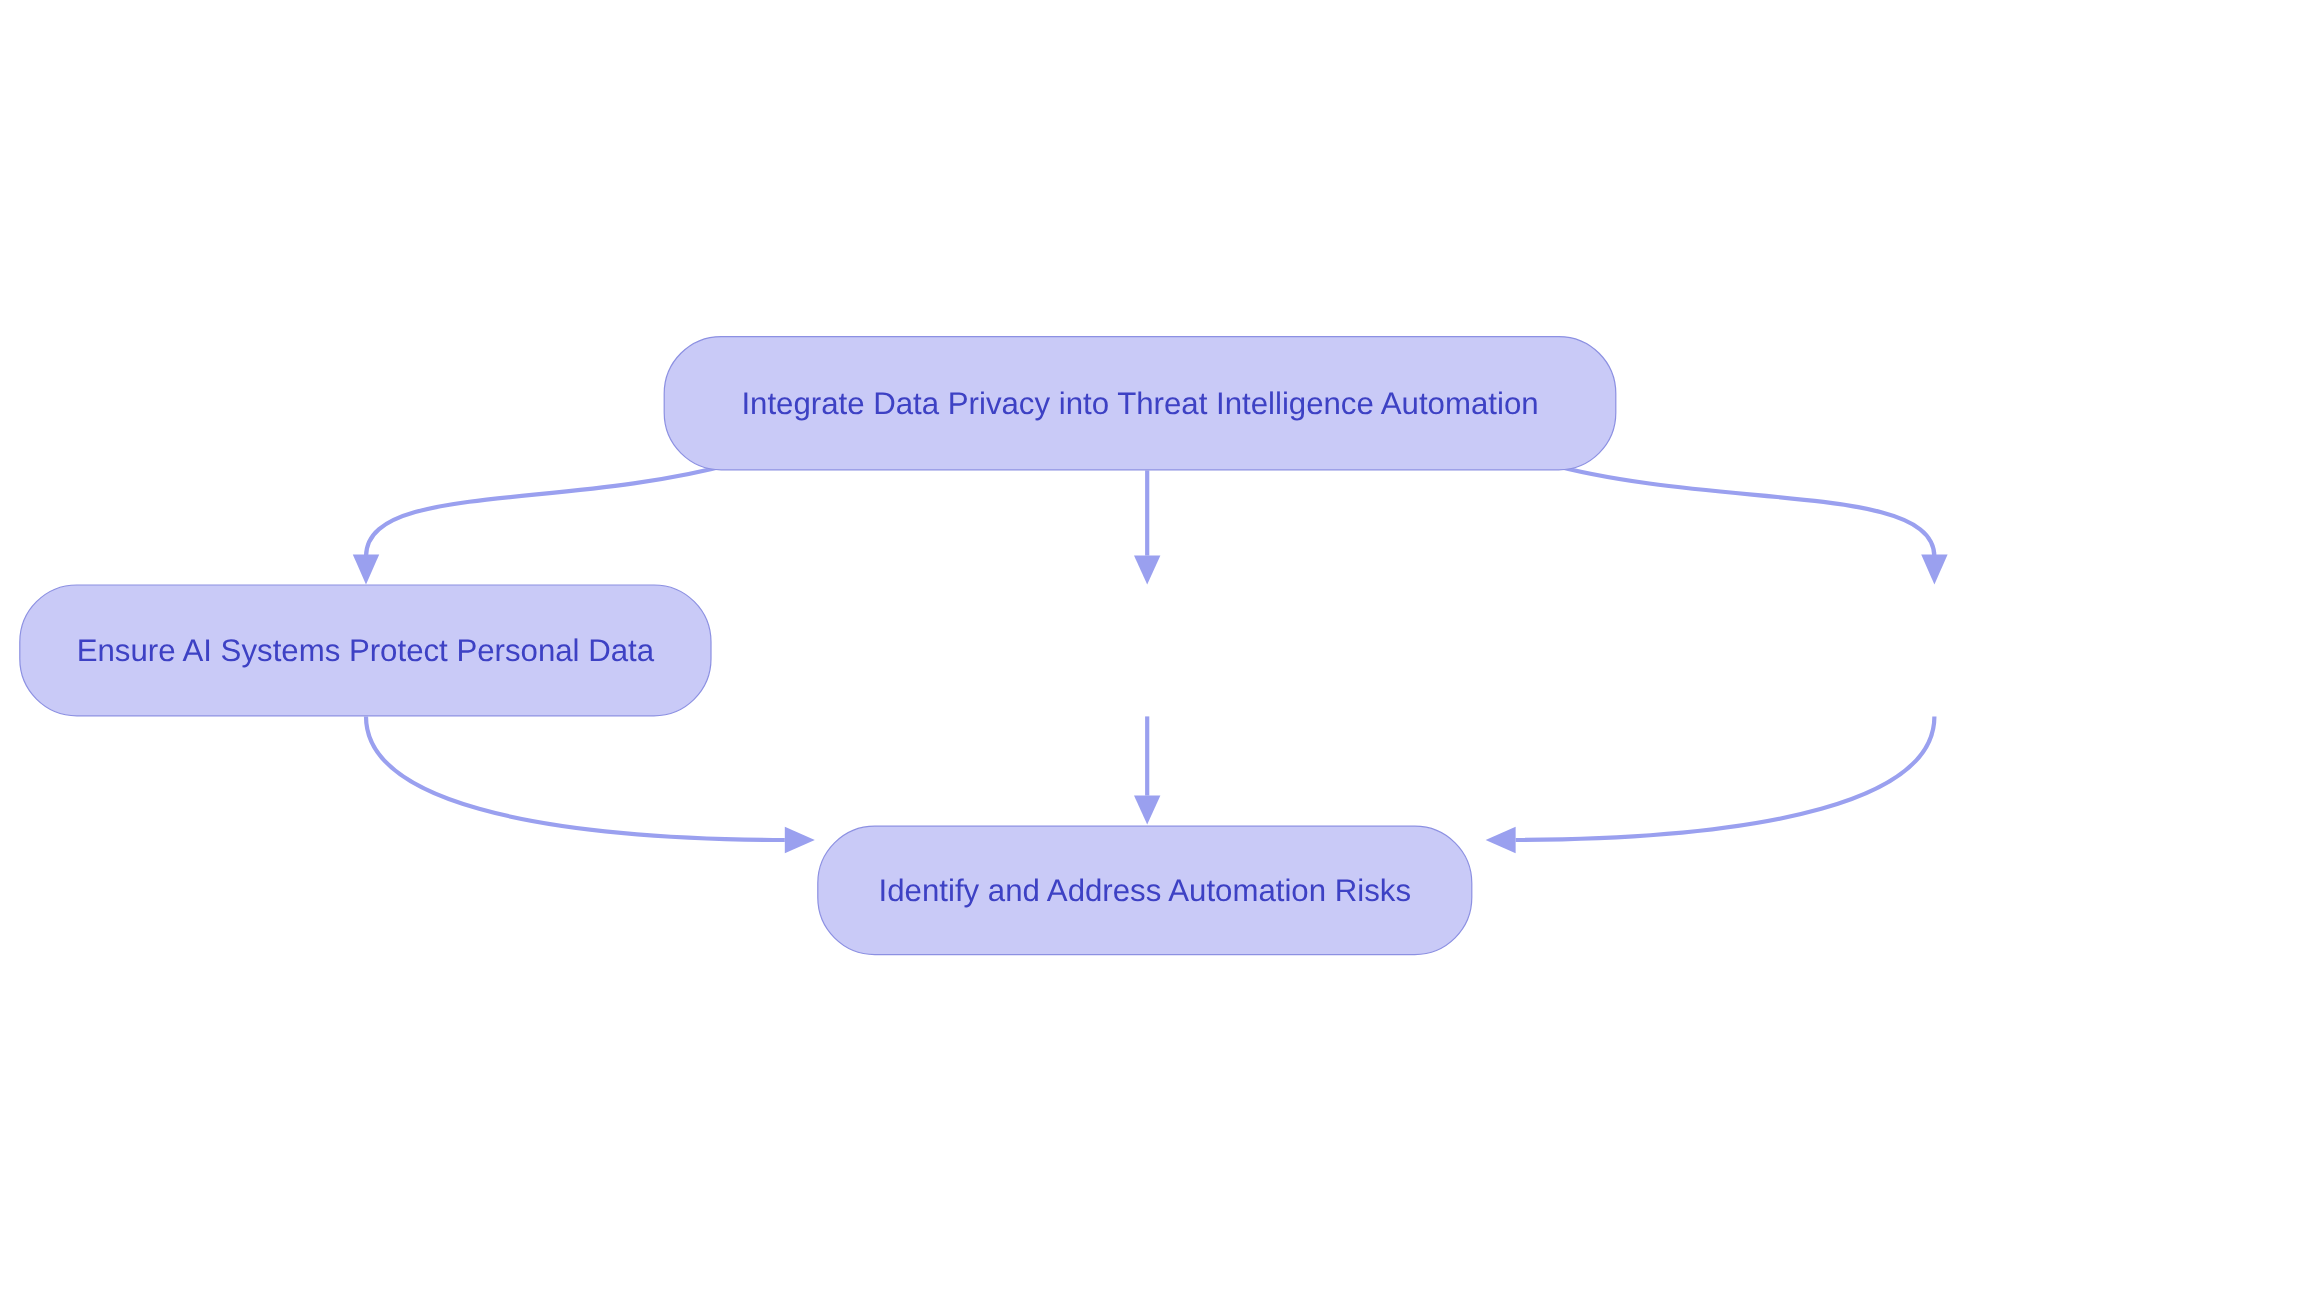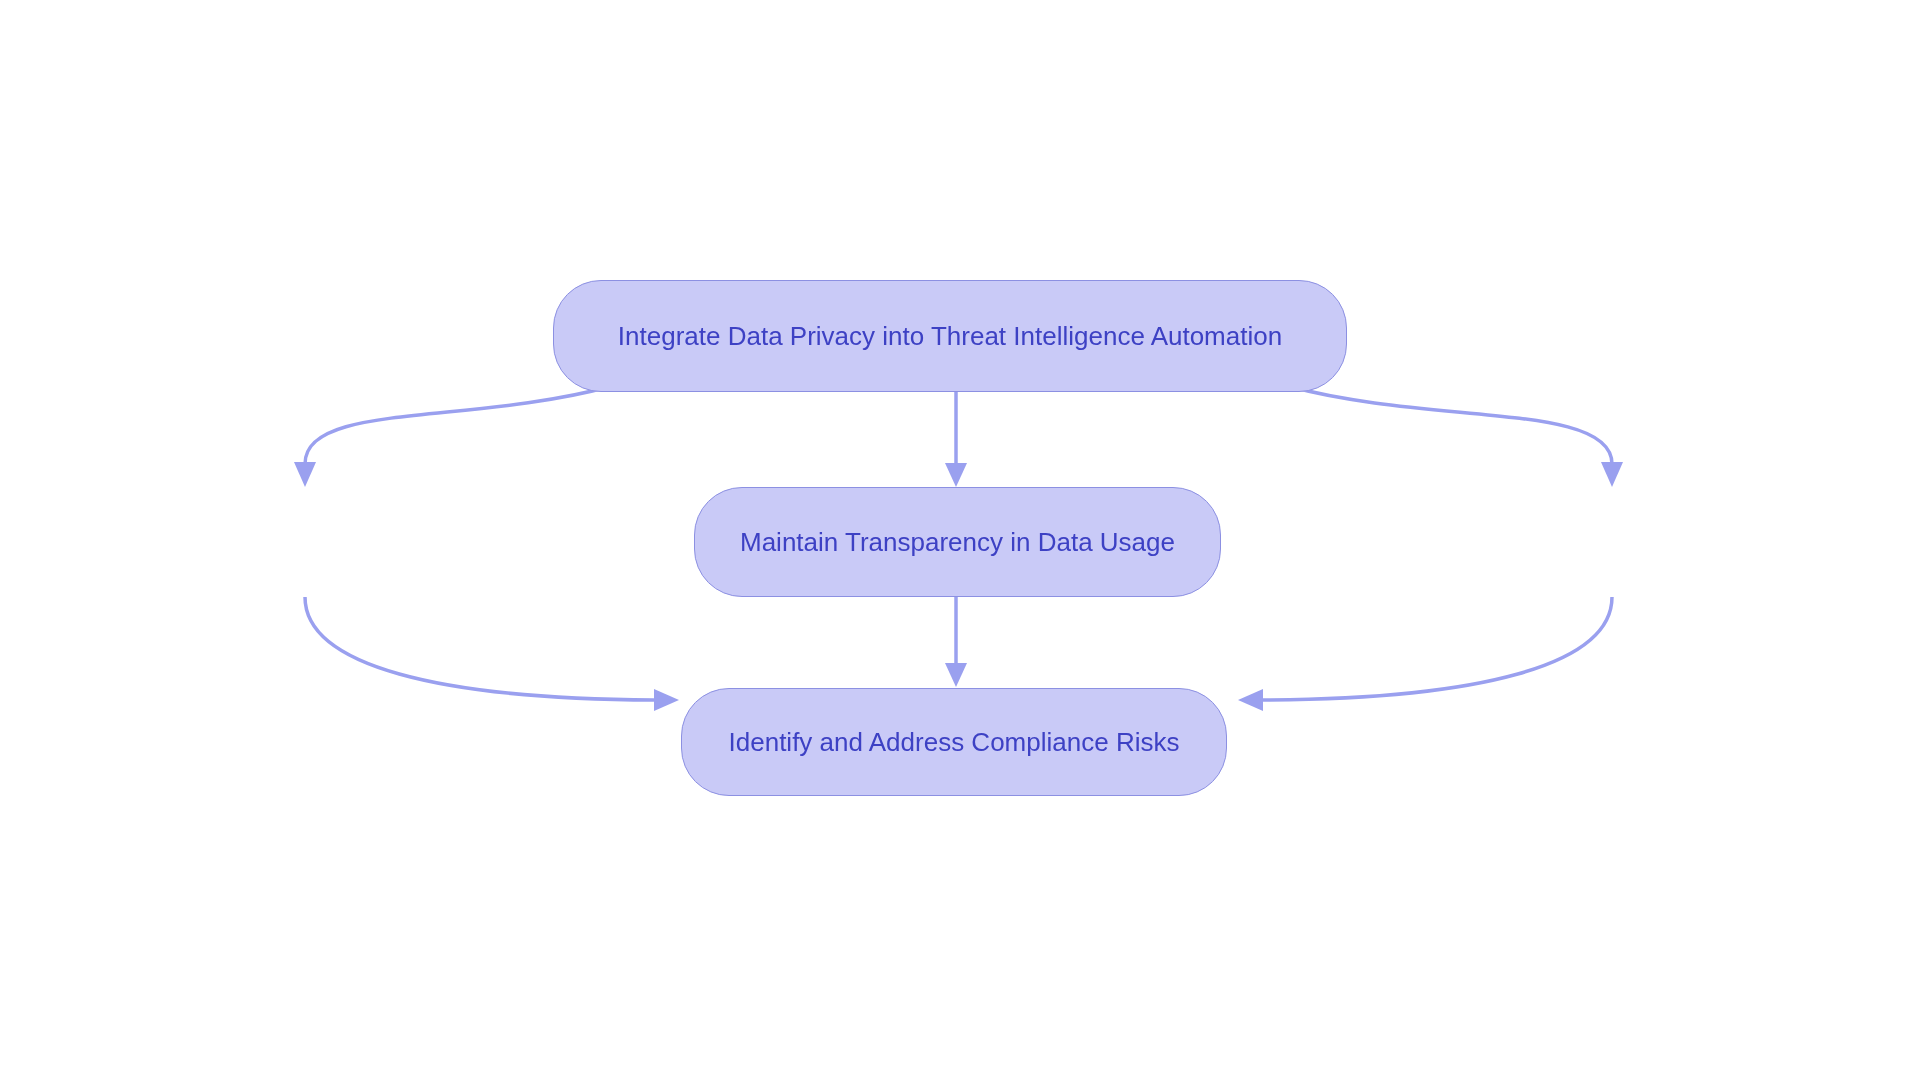--- a/index.html
+++ b/index.html
@@ -88,23 +88,23 @@
     <g>
       <path class="edge-path" d="M 1612 597 C 1612 666, 1477 699, 1263 700"></path>
       <polygon class="edge-head" points="1263,689 1263,711 1238,700"></polygon>
     </g>
   </svg>
 
   <div class="node node-root">
     <span>Integrate Data Privacy into Threat Intelligence Automation</span>
   </div>
 
-
-  <div class="node node-b">
-    <span>Maintain Transparency in Data Usage</span>
+  <div class="node node-a">
+    <span>Ensure AI Systems Protect Personal Data</span>
   </div>
 
 
+
   <div class="node node-d">
-    <span>Identify and Address Compliance Risks</span>
+    <span>Identify and Address Automation Risks</span>
   </div>
 
 </div>
 
 </body></html>

